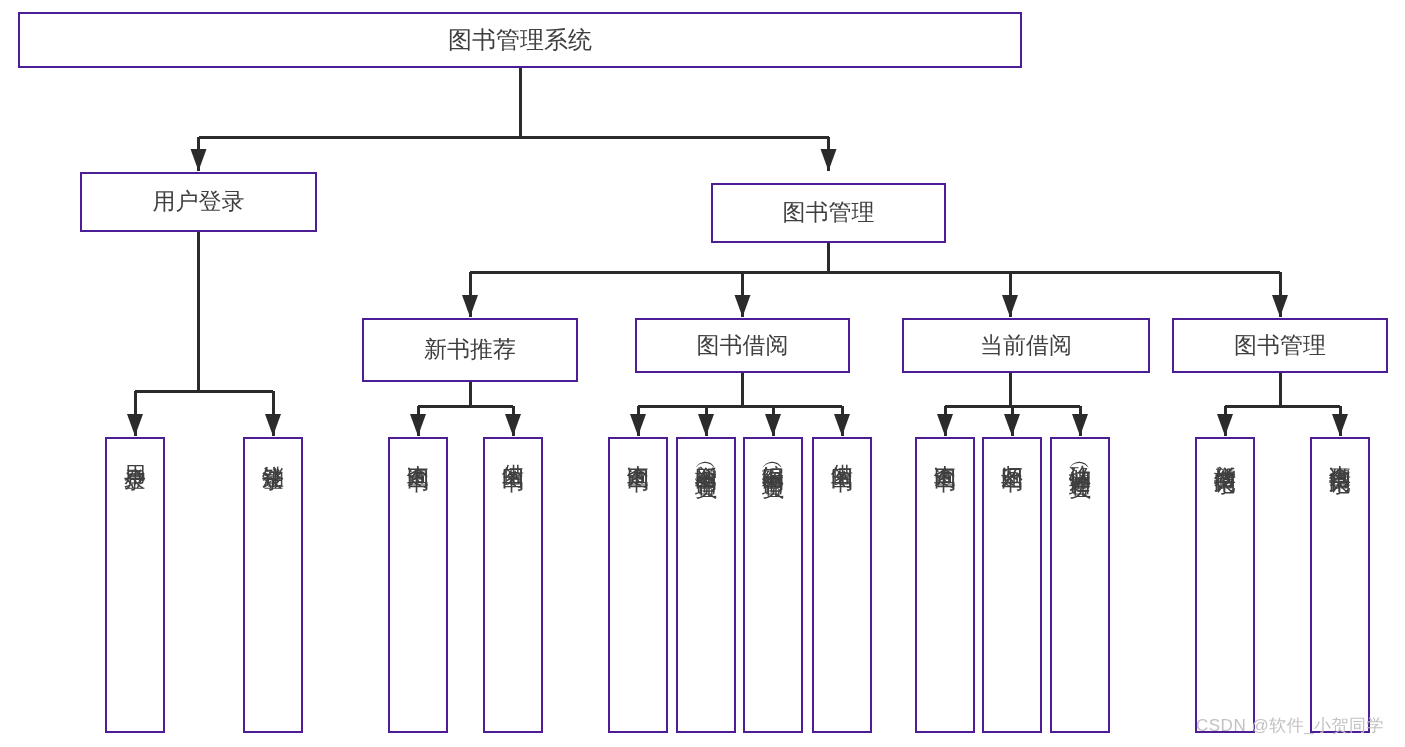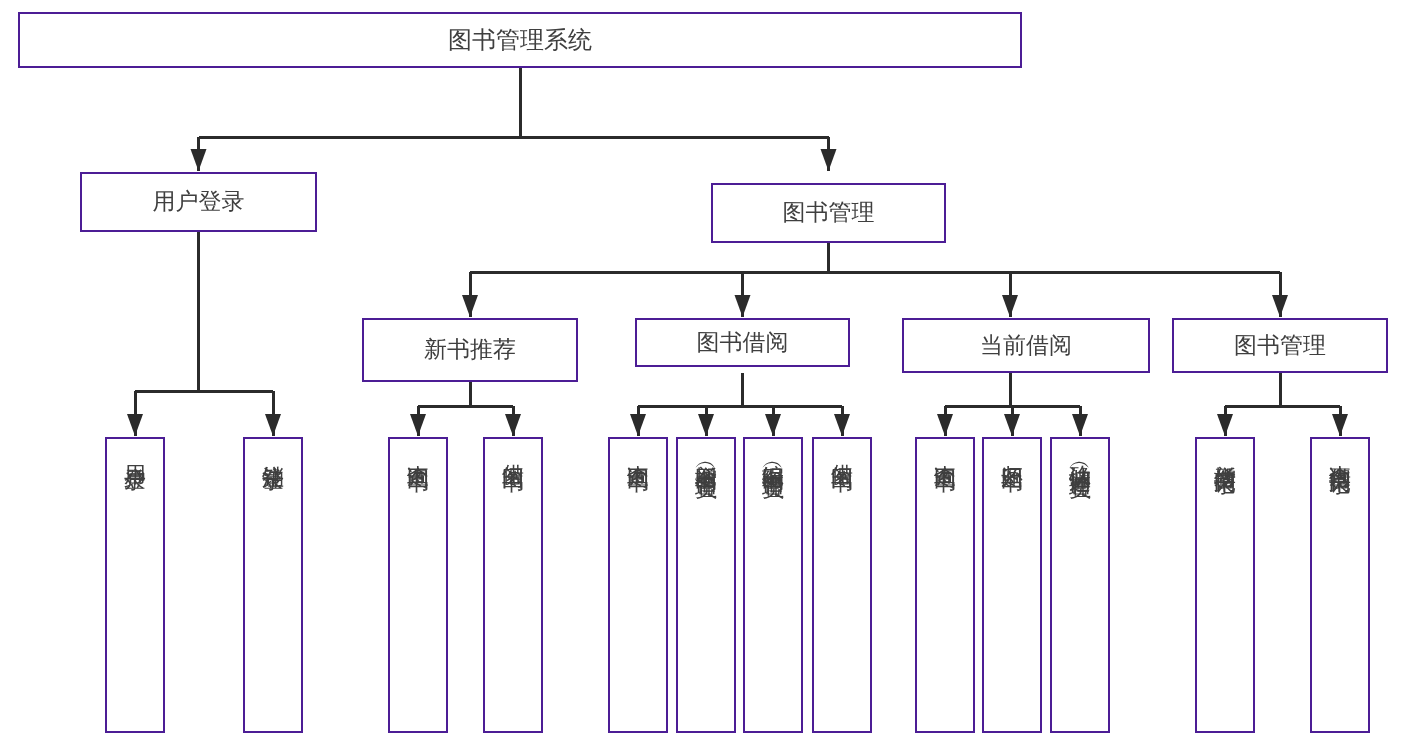--- a/index.html
+++ b/index.html
@@ -134,21 +134,21 @@
       </div>
       <div class="node level-1 horizontal" style="left: 80px; top: 172px; width: 237px; height: 60px;">
         <span class="node-label">用户登录</span>
       </div>
       <div class="node level-1 horizontal" style="left: 711px; top: 183px; width: 235px; height: 60px;">
         <span class="node-label">图书管理</span>
       </div>
       <div class="node level-2 horizontal" style="left: 362px; top: 318px; width: 216px; height: 64px;">
         <span class="node-label">新书推荐</span>
       </div>
-      <div class="node level-2 horizontal" style="left: 635px; top: 318px; width: 215px; height: 49px;">
+      <div class="node level-2 horizontal" style="left: 635px; top: 318px; width: 215px; height: 55px;">
         <span class="node-label">图书借阅</span>
       </div>
       <div class="node level-2 horizontal" style="left: 902px; top: 318px; width: 248px; height: 55px;">
         <span class="node-label">当前借阅</span>
       </div>
       <div class="node level-2 horizontal" style="left: 1172px; top: 318px; width: 216px; height: 55px;">
         <span class="node-label">图书管理</span>
       </div>
       <div class="node level-3 vertical" style="left: 105px; top: 437px; width: 60px; height: 296px;">
         <span class="node-label">用户登录</span>
@@ -183,13 +183,14 @@
       <div class="node level-3 vertical" style="left: 1050px; top: 437px; width: 60px; height: 296px;">
         <span class="node-label">确认归还（管理员）</span>
       </div>
       <div class="node level-3 vertical" style="left: 1195px; top: 437px; width: 60px; height: 296px;">
         <span class="node-label">新增借阅记录</span>
       </div>
       <div class="node level-3 vertical" style="left: 1310px; top: 437px; width: 60px; height: 296px;">
         <span class="node-label">查询借阅记录</span>
       </div>
     </div>
+  <div class="watermark" style="left: 1196px; top: 714px;">CSDN @软件_小贺同学</div>
 </div>
 
 </body></html>

